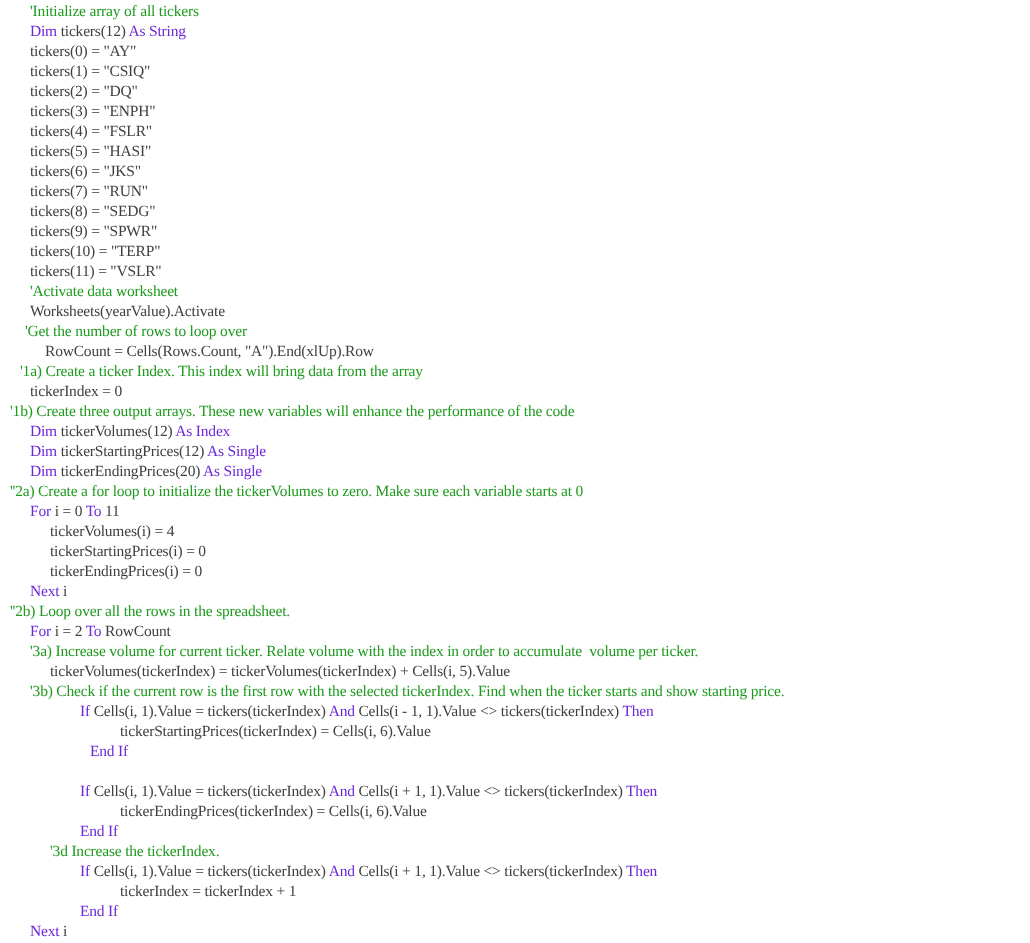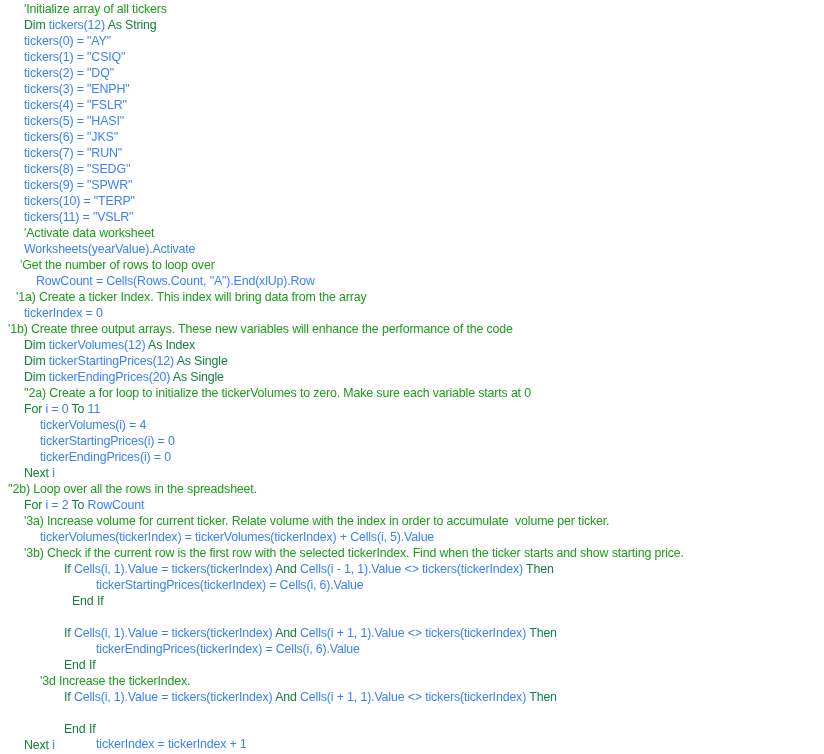--- a/index.html
+++ b/index.html
@@ -1,28 +1,28 @@
 <!DOCTYPE html>
 <html><head>
   <meta charset="utf-8">
   <style>
     html, body { margin: 0; padding: 0; background: #ffffff; }
     body { width: 824px; height: 754px; overflow: hidden; position: relative; }
     .editor {
       position: absolute; left: 0; top: 0; width: 824px; height: 754px;
-      font-family: Liberation Sans, sans-serif;
+      font-family: Liberation Serif, serif;
       font-size: 12.4px; letter-spacing: -0.15px;
       color: #000000;
     }
     .line {
       position: absolute; height: 16px; line-height: 16px; white-space: pre;
     }
     .c { color: #1e9a1e; }
-    .k { color: #15803d; }
-    .t { color: #3b82f6; }
+    .k { color: #6d28d9; }
+    .t { color: #404040; }
   </style>
 </head>
 <body>
 
 <div class="editor" id="editor">
     <div class="line" style="left: 24px; top: 1px;"><span class="c">'Initialize array of all tickers</span></div>
     <div class="line" style="left: 24px; top: 17px;"><span class="k">Dim</span><span class="t"> tickers(12) </span><span class="k">As String</span></div>
     <div class="line" style="left: 24px; top: 33px;"><span class="t">tickers(0) = "AY"</span></div>
     <div class="line" style="left: 24px; top: 49px;"><span class="t">tickers(1) = "CSIQ"</span></div>
     <div class="line" style="left: 24px; top: 65px;"><span class="t">tickers(2) = "DQ"</span></div>
@@ -38,35 +38,35 @@
     <div class="line" style="left: 24px; top: 225px;"><span class="c">'Activate data worksheet</span></div>
     <div class="line" style="left: 20px; top: 257px;"><span class="c">'Get the number of rows to loop over</span></div>
     <div class="line" style="left: 24px; top: 241px;"><span class="t">Worksheets(yearValue).Activate</span></div>
     <div class="line" style="left: 24px; top: 273px; margin-left: 12px;"><span class="t">RowCount = Cells(Rows.Count, "A").End(xlUp).Row</span></div>
     <div class="line" style="left: 16px; top: 289px;"><span class="c">'1a) Create a ticker Index. This index will bring data from the array</span></div>
     <div class="line" style="left: 24px; top: 305px;"><span class="t">tickerIndex = 0</span></div>
     <div class="line" style="left: 8px; top: 321px;"><span class="c">'1b) Create three output arrays. These new variables will enhance the performance of the code</span></div>
     <div class="line" style="left: 24px; top: 337px;"><span class="k">Dim</span><span class="t"> tickerVolumes(12) </span><span class="k">As Index</span></div>
     <div class="line" style="left: 24px; top: 353px;"><span class="k">Dim</span><span class="t"> tickerStartingPrices(12) </span><span class="k">As Single</span></div>
     <div class="line" style="left: 24px; top: 369px;"><span class="k">Dim</span><span class="t"> tickerEndingPrices(20) </span><span class="k">As Single</span></div>
-    <div class="line" style="left: 8px; top: 385px; margin-left: 16px;"><span class="c">''2a) Create a for loop to initialize the tickerVolumes to zero. Make sure each variable starts at 0</span></div>
+    <div class="line" style="left: 8px; top: 385px;"><span class="c">''2a) Create a for loop to initialize the tickerVolumes to zero. Make sure each variable starts at 0</span></div>
     <div class="line" style="left: 24px; top: 401px;"><span class="k">For</span><span class="t"> i = 0 </span><span class="k">To</span><span class="t"> 11</span></div>
     <div class="line" style="left: 40px; top: 417px;"><span class="t">tickerVolumes(i) = 4</span></div>
     <div class="line" style="left: 40px; top: 433px;"><span class="t">tickerStartingPrices(i) = 0</span></div>
     <div class="line" style="left: 40px; top: 449px;"><span class="t">tickerEndingPrices(i) = 0</span></div>
     <div class="line" style="left: 24px; top: 465px;"><span class="k">Next</span><span class="t"> i</span></div>
     <div class="line" style="left: 8px; top: 481px;"><span class="c">''2b) Loop over all the rows in the spreadsheet.</span></div>
     <div class="line" style="left: 24px; top: 497px;"><span class="k">For</span><span class="t"> i = 2 </span><span class="k">To</span><span class="t"> RowCount</span></div>
     <div class="line" style="left: 24px; top: 513px;"><span class="c">'3a) Increase volume for current ticker. Relate volume with the index in order to accumulate  volume per ticker.</span></div>
     <div class="line" style="left: 40px; top: 529px;"><span class="t">tickerVolumes(tickerIndex) = tickerVolumes(tickerIndex) + Cells(i, 5).Value</span></div>
     <div class="line" style="left: 24px; top: 545px;"><span class="c">'3b) Check if the current row is the first row with the selected tickerIndex. Find when the ticker starts and show starting price.</span></div>
     <div class="line" style="left: 64px; top: 561px;"><span class="k">If</span><span class="t"> Cells(i, 1).Value = tickers(tickerIndex) </span><span class="k">And</span><span class="t"> Cells(i - 1, 1).Value &lt;&gt; tickers(tickerIndex) </span><span class="k">Then</span></div>
     <div class="line" style="left: 96px; top: 577px;"><span class="t">tickerStartingPrices(tickerIndex) = Cells(i, 6).Value</span></div>
     <div class="line" style="left: 72px; top: 593px;"><span class="k">End If</span></div>
     <div class="line" style="left: 64px; top: 625px;"><span class="k">If</span><span class="t"> Cells(i, 1).Value = tickers(tickerIndex) </span><span class="k">And</span><span class="t"> Cells(i + 1, 1).Value &lt;&gt; tickers(tickerIndex) </span><span class="k">Then</span></div>
     <div class="line" style="left: 96px; top: 641px;"><span class="t">tickerEndingPrices(tickerIndex) = Cells(i, 6).Value</span></div>
     <div class="line" style="left: 64px; top: 657px;"><span class="k">End If</span></div>
     <div class="line" style="left: 40px; top: 673px;"><span class="c">'3d Increase the tickerIndex.</span></div>
     <div class="line" style="left: 64px; top: 689px;"><span class="k">If</span><span class="t"> Cells(i, 1).Value = tickers(tickerIndex) </span><span class="k">And</span><span class="t"> Cells(i + 1, 1).Value &lt;&gt; tickers(tickerIndex) </span><span class="k">Then</span></div>
-    <div class="line" style="left: 96px; top: 736px; text-align: right;"><span class="t">tickerIndex = tickerIndex + 1</span></div>
+    <div class="line" style="left: 96px; top: 705px; text-align: right;"><span class="t">tickerIndex = tickerIndex + 1</span></div>
     <div class="line" style="left: 64px; top: 721px;"><span class="k">End If</span></div>
     <div class="line" style="left: 24px; top: 737px;"><span class="k">Next</span><span class="t"> i</span></div>
   </div>
 
 </body></html>

